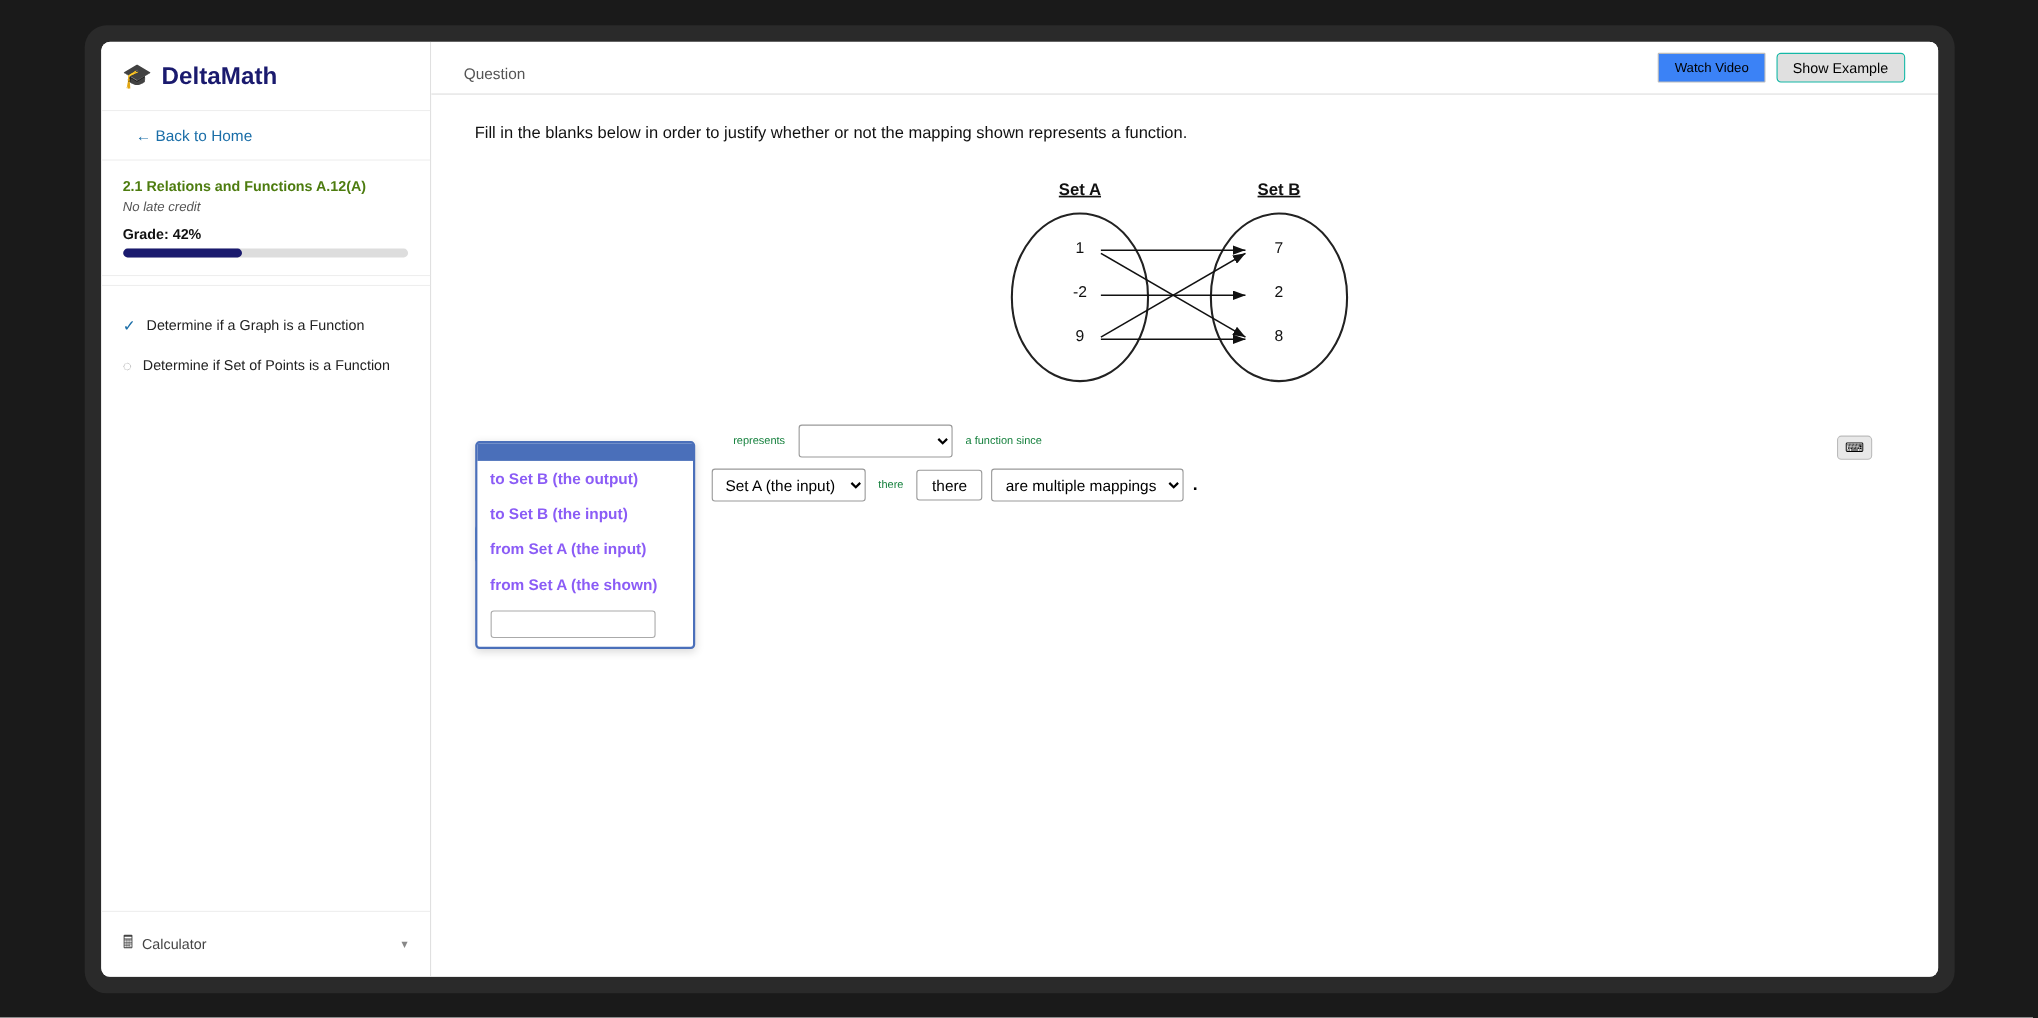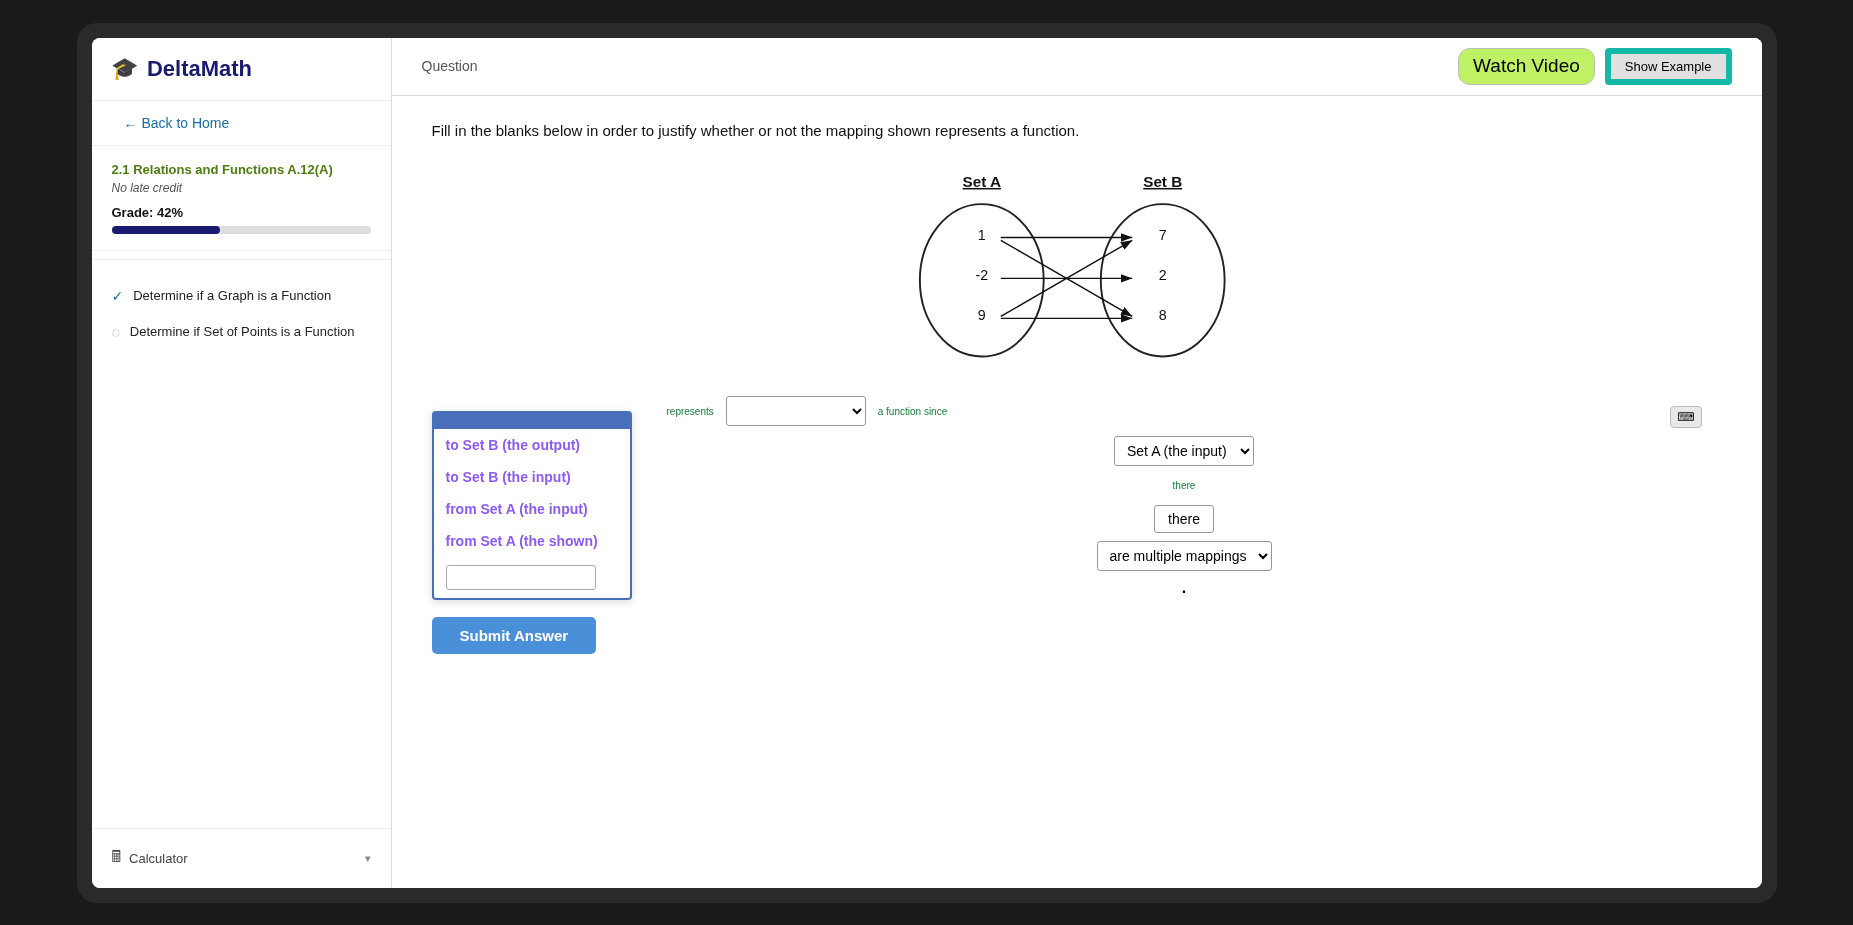--- a/index.html
+++ b/index.html
@@ -144,39 +144,39 @@
     
     .main-content {
       flex: 1;
       display: flex;
       flex-direction: column;
       background: #fff;
       overflow-y: auto;
     }
     .top-bar {
       display: flex;
-      align-items: center;
+      align-items: flex-end;
       justify-content: space-between;
       padding: 10px 30px;
       border-bottom: 1px solid #ddd;
       background: #fff;
     }
     .top-bar-left { font-size: 14px; color: #555; }
     .top-bar-right { display: flex; gap: 10px; }
     .btn-watch {
-      background: #bef264;
+      background: #3b82f6;
       border: 1px solid #bbb;
-      border-radius: 12px;
+      border-radius: 1px;
       padding: 5px 14px;
-      font-size: 19px;
+      font-size: 12px;
       cursor: pointer;
     }
     .btn-example {
       background: #e0e0e0;
-      border: 6px solid #14b8a6;
+      border: 1px solid #14b8a6;
       border-radius: 4px;
       padding: 5px 14px;
       font-size: 13px;
       cursor: pointer;
     }
     .content-area {
       padding: 24px 40px;
       flex: 1;
     }
     .question-text {
@@ -386,21 +386,21 @@
 
             <div style="width: 215px;"></div>
 
             <span class="answer-text">represents</span>
             <select class="answer-select">
               <option></option>
             </select>
             <span class="answer-text">a function since</span>
           </div>
 
-          <div class="answer-row" style="margin-top: 8px; margin-left: 215px; flex-direction: column;">
+          <div class="answer-row" style="margin-top: 8px; margin-left: 215px;">
             <select class="answer-select">
               <option>Set A (the input)</option>
             </select>
             <span class="answer-text">there</span>
             <span class="inline-input" style="background:#fff;border:1px solid #999;">there</span>
             <select class="answer-select">
               <option>are multiple mappings</option>
             </select>
             <span class="period">.</span>
           </div>

